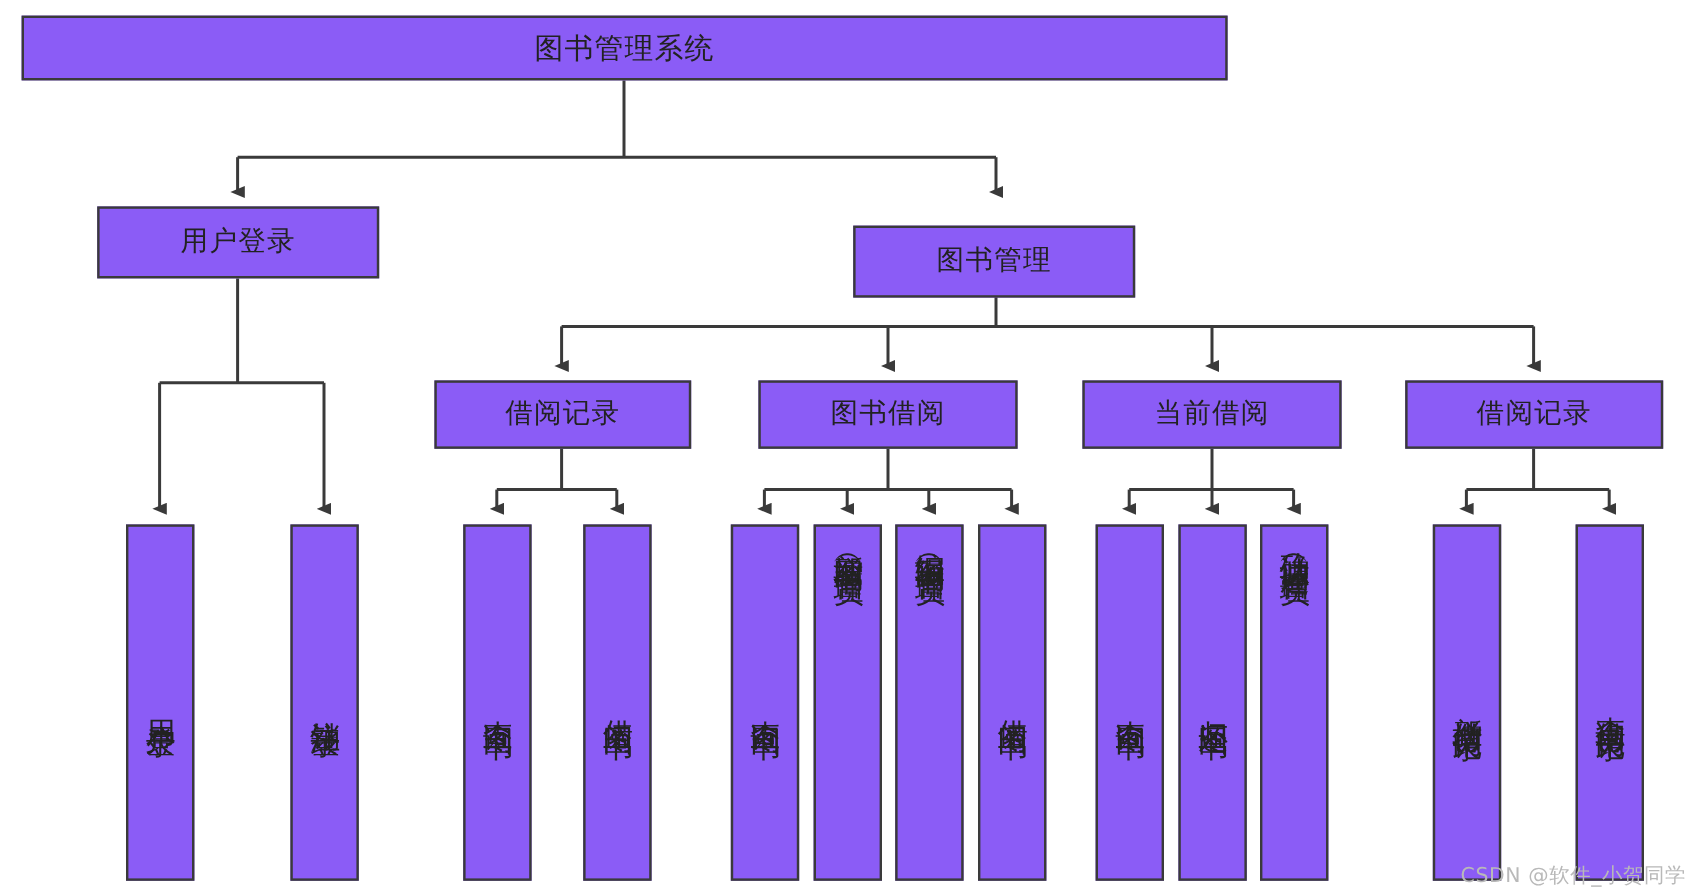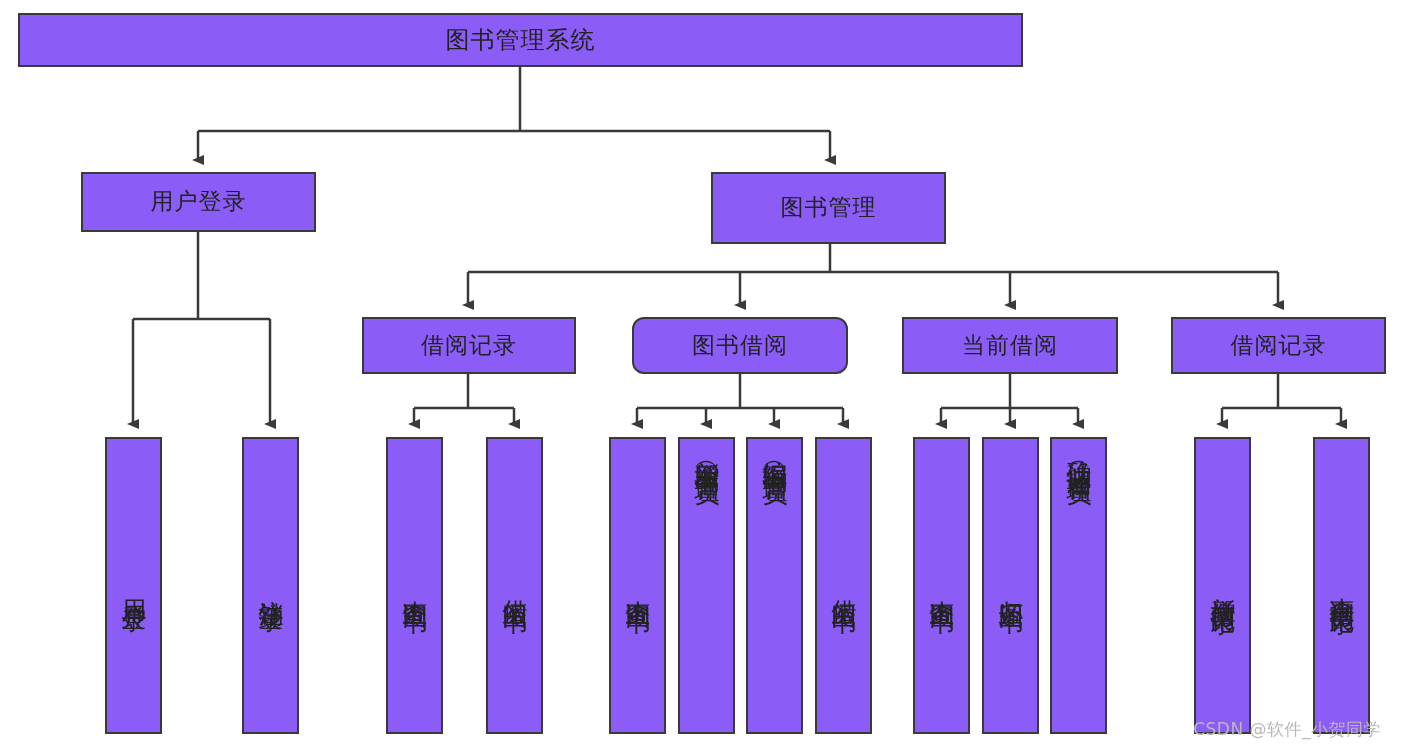--- a/index.html
+++ b/index.html
@@ -59,21 +59,21 @@
     display: flex;
     align-items: center;
     justify-content: center;
   }
   .leaf-inner.topalign {
     align-items: flex-start;
     padding-top: 4px;
   }
   .watermark {
     position: absolute;
-    right: 24px;
+    right: 0;
     bottom: 6px;
     font-size: 17px;
     color: #b9b9b9;
     letter-spacing: 0.5px;
     white-space: nowrap;
   }
 </style>
 </head>
 <body>
 
@@ -127,25 +127,25 @@
       <path d="M1222,408 L1341,408"></path>
       <path d="M1222,408 L1222,424" marker-end="url(#arrow)"></path>
       <path d="M1341,408 L1341,424" marker-end="url(#arrow)"></path>
     </g>
   </svg>
 
   <div class="node horiz root" style="left:18px; top:13px; width:1005px; height:54px;">图书管理系统</div>
 
   <div class="node horiz" style="left:81px; top:172px; width:235px; height:60px;">用户登录</div>
 
-  <div class="node horiz" style="left:711px; top:172px; width:235px; height:72px;text-align:center;">图书管理</div>
+  <div class="node horiz" style="left:711px; top:188px; width:235px; height:60px;text-align:center;">图书管理</div>
 
   <div class="node horiz" style="left:362px; top:317px; width:214px; height:57px;">借阅记录</div>
 
-  <div class="node horiz" style="left:632px; top:317px; width:216px; height:57px;border-radius:12px;">图书借阅</div>
+  <div class="node horiz" style="left:632px; top:317px; width:216px; height:57px;">图书借阅</div>
 
   <div class="node horiz" style="left:1171px; top:317px; width:215px; height:57px;">借阅记录</div>
 
   <div class="node horiz" style="left:902px; top:317px; width:216px; height:57px;">当前借阅</div>
 
   <div class="node" style="left:105px; top:437px; width:57px; height:297px;">
     <div class="leaf-inner">
       <span class="vtext">用户登录</span>
     </div>
   </div>

